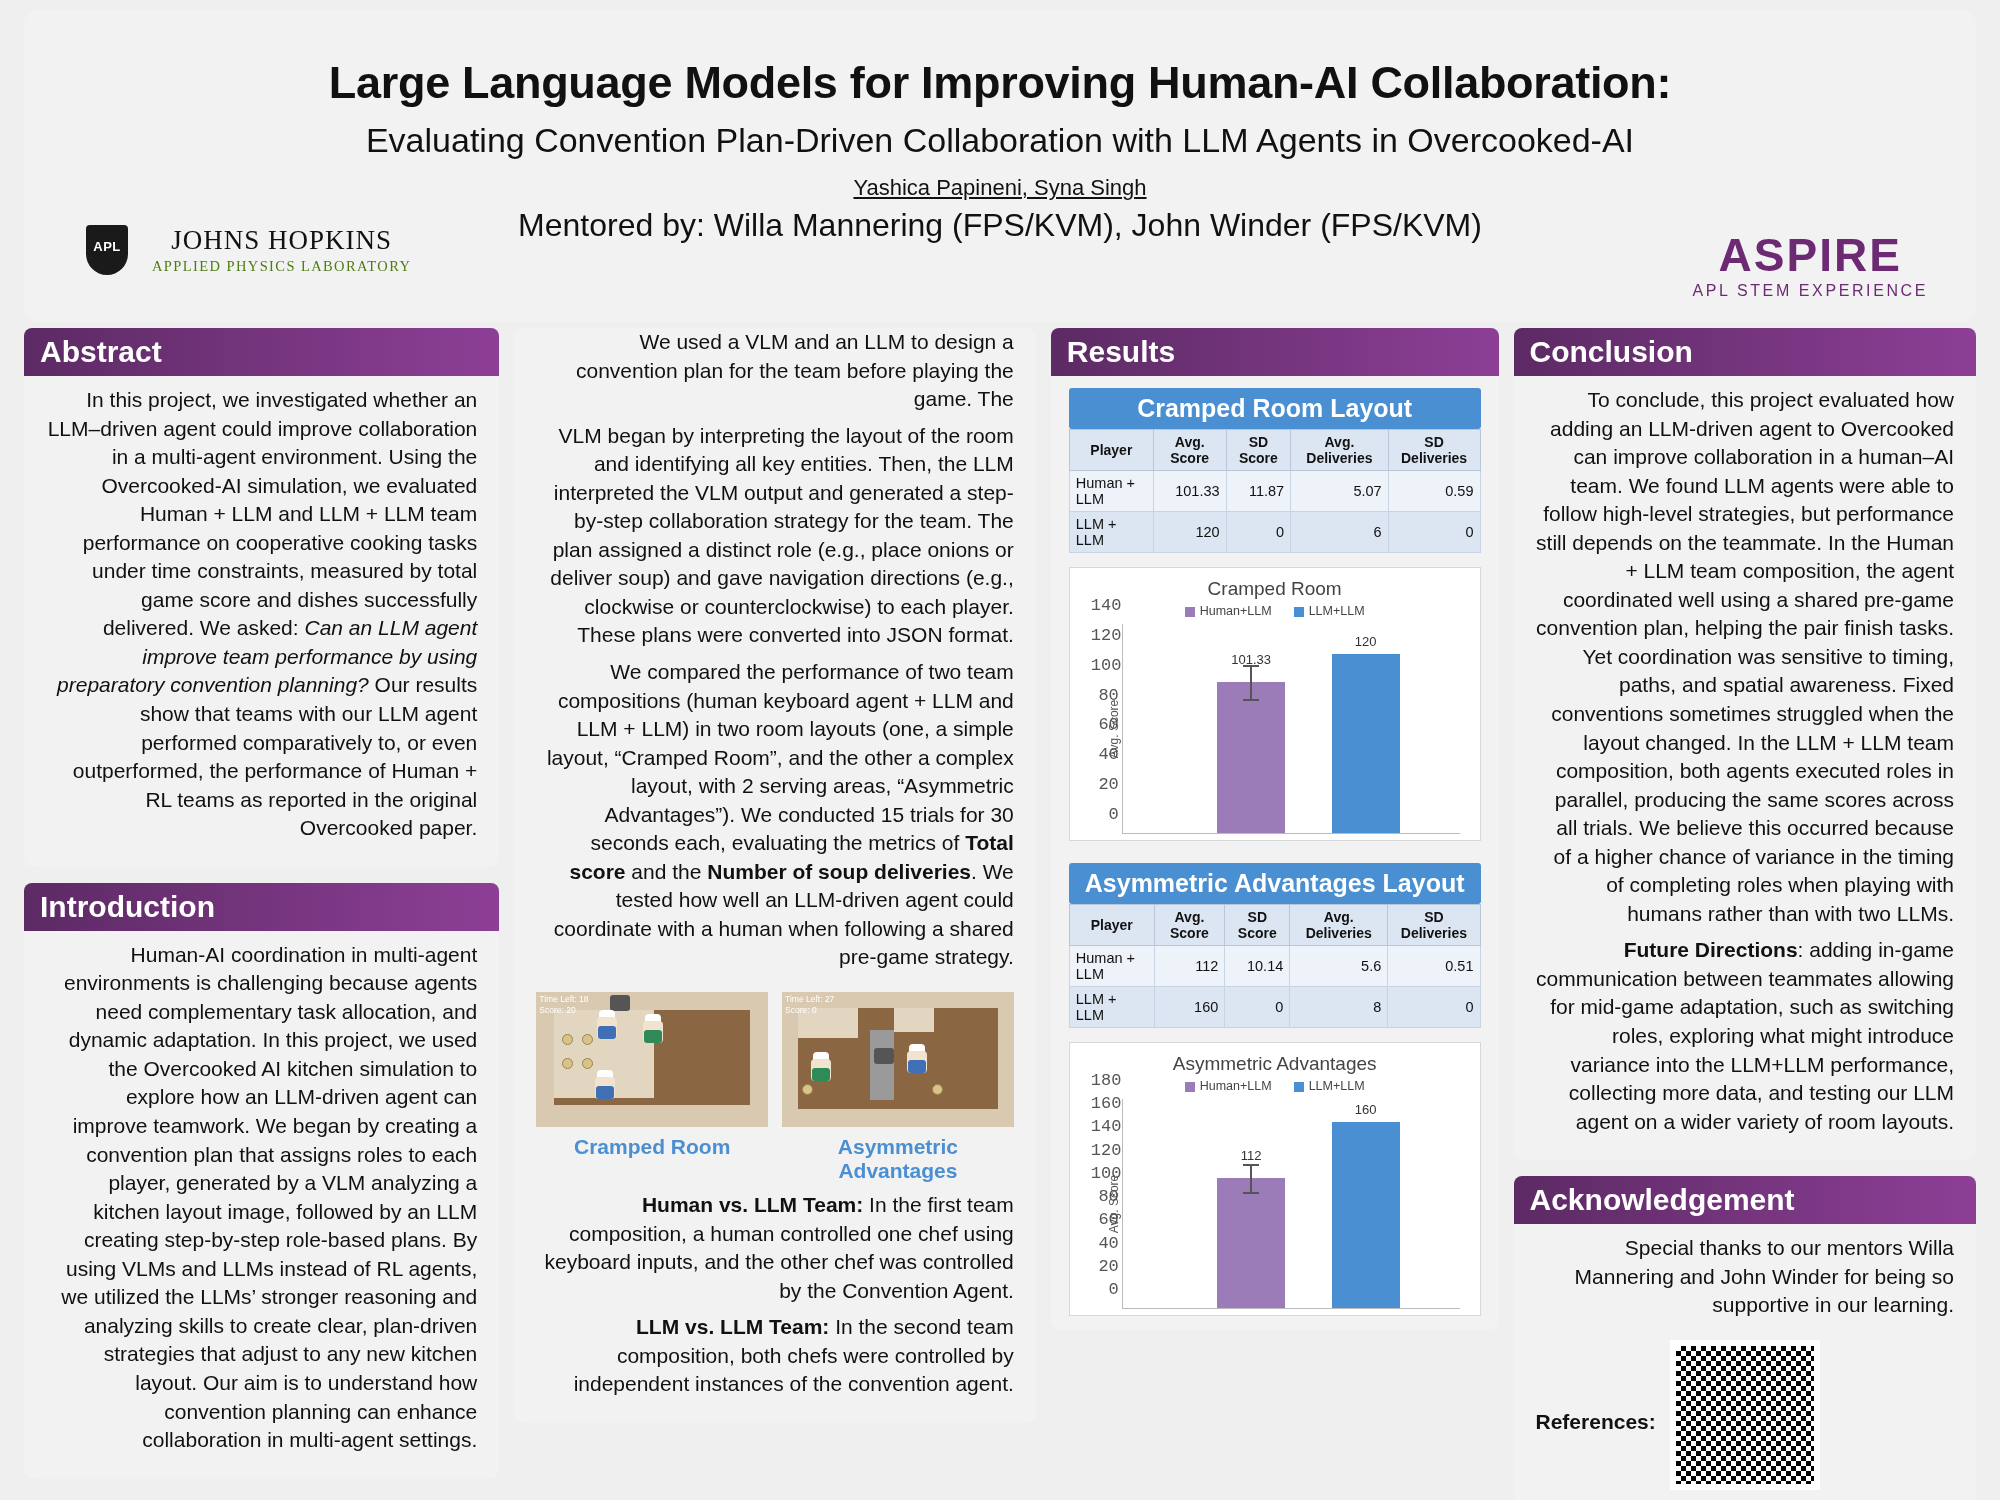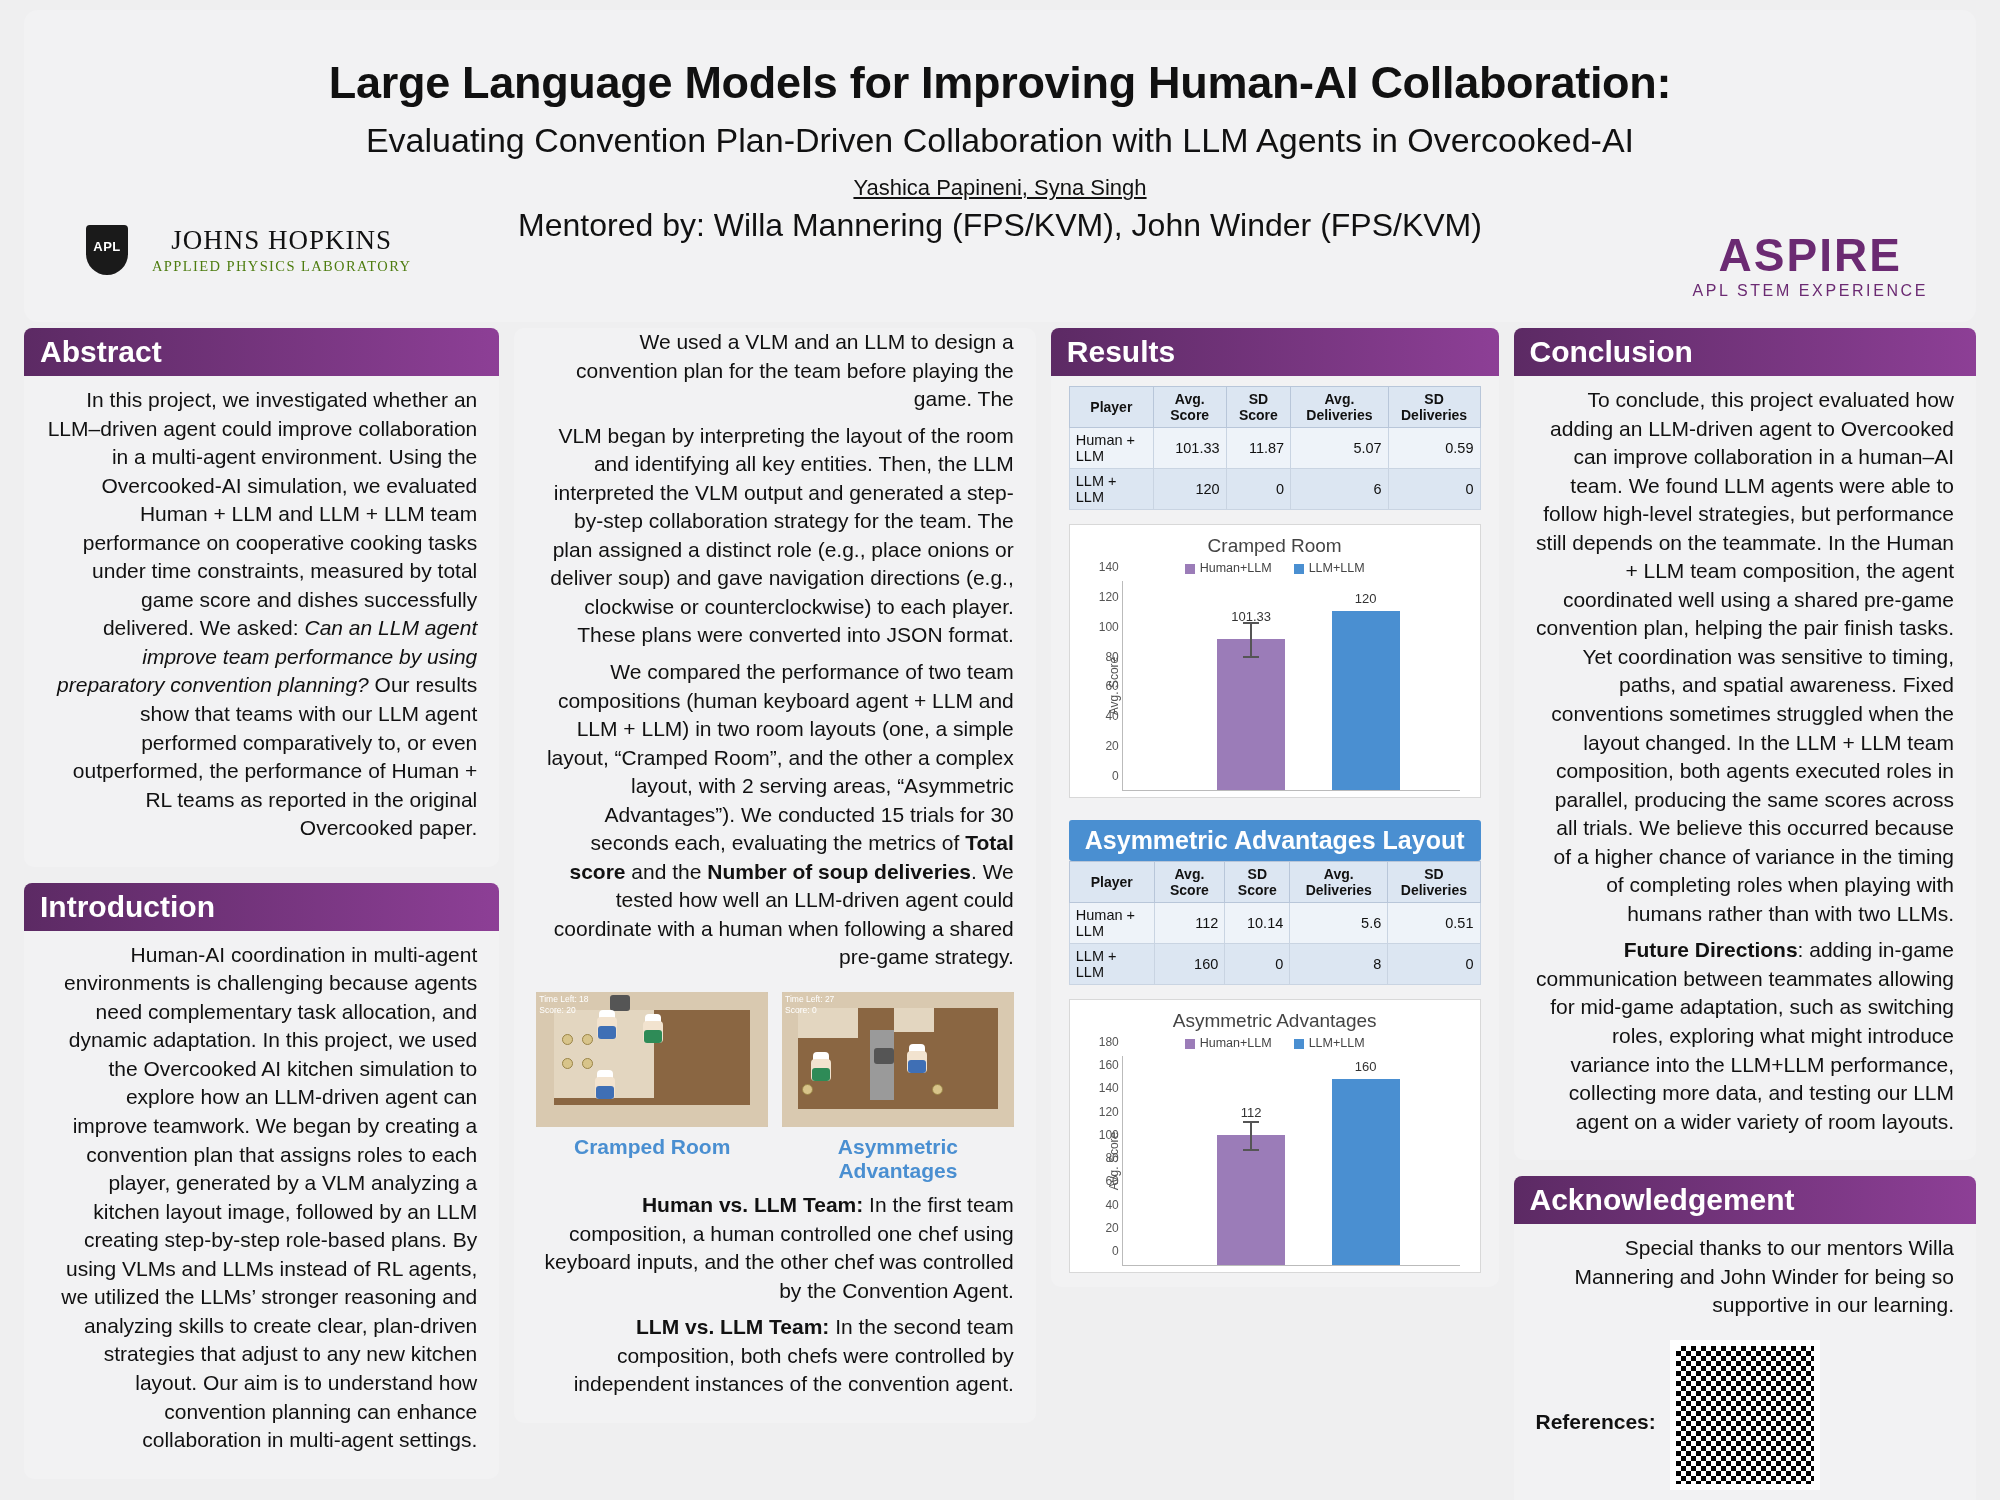--- a/index.html
+++ b/index.html
@@ -85,21 +85,21 @@
   table.res td { border: 1px solid #c9d4e2; padding: 4px 6px; background: #eef3f9; }
   table.res td.num { text-align: right; }
   table.res tr.alt td { background: #dce6f2; }
 
   .chart-box { background:#fff; border:1px solid #d8d8d8; margin: 14px 18px 0 18px; padding: 10px 6px 6px 6px; }
   .chart-title { text-align:center; font-size: 19px; color:#444; margin-bottom: 4px; }
   .chart-legend { display:flex; justify-content:center; gap:22px; font-size: 12.5px; color:#444; margin-bottom: 6px;}
   .chart-legend span.sw { display:inline-block; width:10px; height:10px; margin-right:5px; vertical-align:middle;}
   .plot { position: relative; height: 210px; margin-left: 46px; margin-right: 14px; border-left: 1px solid #bbb; border-bottom: 1px solid #bbb;}
   .ylab { position:absolute; left:-38px; top:50%; transform: translateY(-50%) rotate(-90deg); font-size: 12px; color:#555; white-space:nowrap;}
-  .ytick { position:absolute; left:-32px; font-size: 12px; color:#555; width: 28px; text-align:right; transform: translateY(-50%);}
+  .ytick { position:absolute; left:-32px; font-size: 17px; color:#555; width: 28px; text-align:right; transform: translateY(-50%); font-family: Liberation Mono, monospace;}
   .bar { position:absolute; bottom:0; width: 68px; }
   .bar .val { position:absolute; top:-20px; left:50%; transform:translateX(-50%); font-size: 13px; color:#333; white-space:nowrap;}
   .errbar { position:absolute; width:2px; background:#555; left:50%; transform:translateX(-50%); }
   .errcap { position:absolute; width:16px; height:2px; background:#555; left:50%; transform:translateX(-50%); }
 
   
   .imgs { display:flex; gap: 14px; padding: 6px 22px 0 22px; }
   .game { width: 100%; height: 135px; position: relative; border-radius:2px; overflow:hidden; background:#8a6642; }
   .game .hud { position:absolute; top:2px; left:3px; font-size: 8.5px; color:#fff; line-height:1.25; z-index:4;}
   .counter { position:absolute; background:#d9c9b0; }
@@ -240,20 +240,21 @@
           <p><span class="bold">Human vs. LLM Team:</span><span> In the first team composition, a human controlled one chef using keyboard inputs, and the other chef was controlled by the Convention Agent.</span></p>
           <p><span class="bold">LLM vs. LLM Team:</span><span> In the second team composition, both chefs were controlled by independent instances of the convention agent.</span></p>
         </div>
       </div>
     </div>
 
     <div class="col c3">
       <div class="res-panel">
         <div class="sec-head">Results</div>
 
+        <div class="layout-banner">Cramped Room Layout</div>
         <table class="res">
           <thead>
               <tr>
             <th>Player</th>
             <th>Avg. Score</th>
             <th>SD Score</th>
             <th>Avg. Deliveries</th>
             <th>SD Deliveries</th>
           </tr>
             </thead>

